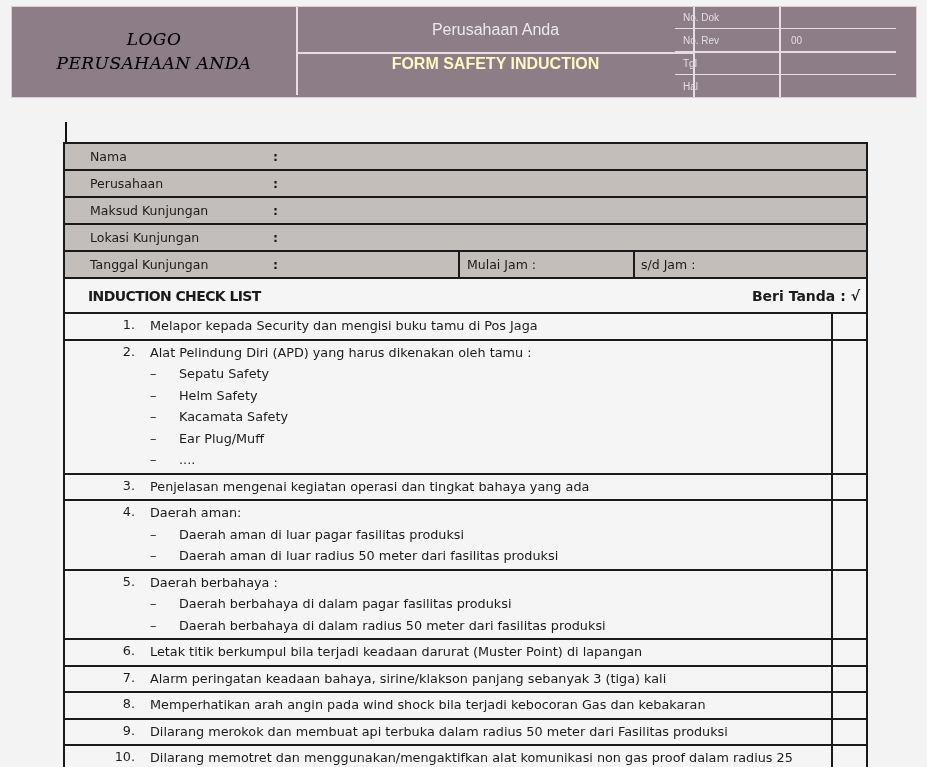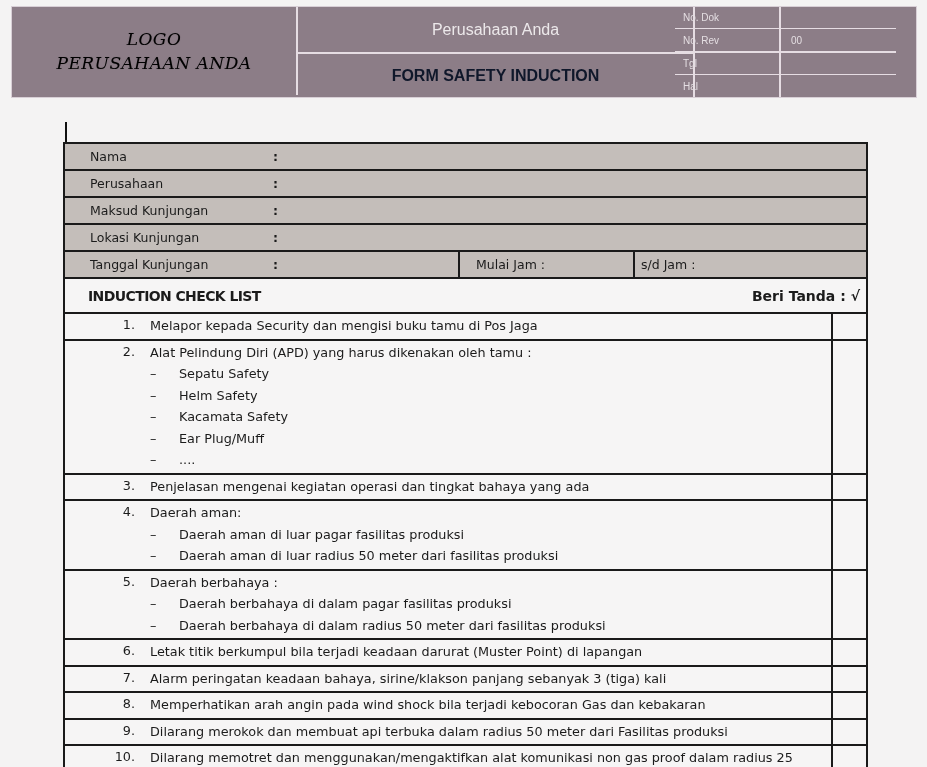--- a/index.html
+++ b/index.html
@@ -63,27 +63,27 @@
       border-bottom: 2px solid #e6dde3;
       display: flex;
       align-items: center;
       justify-content: center;
       color: #ece8ea;
       font-family: "Liberation Sans", sans-serif;
       font-size: 16px;
     }
     .title-form {
       position: absolute;
-      left: 0; top: 47px;
+      left: 0; top: 35px;
       width: 100%;
       height: 43px;
       display: flex;
       align-items: center;
       justify-content: center;
-      color: #0f172a;
+      color: #fef9c3;
       font-family: "Liberation Sans", sans-serif;
       font-weight: bold;
       font-size: 16px;
     }
     .meta-grid {
       position: absolute;
       left: 663px;
       top: 0;
       width: 221px;
       height: 114px;
@@ -158,21 +158,21 @@
     .info-row.split .seg1 {
       width: 185px;
       height: 100%;
       display: flex;
       align-items: center;
     }
     .info-row.split .seg2 {
       width: 175px;
       height: 100%;
       border-left: 2px solid #1a1a1a;
-      padding-left: 16px;
+      padding-left: 7px;
       box-sizing: border-box;
       display: flex;
       align-items: center;
     }
     .info-row.split .seg3 {
       flex: 1;
       height: 100%;
       border-left: 2px solid #1a1a1a;
       padding-left: 6px;
       box-sizing: border-box;

